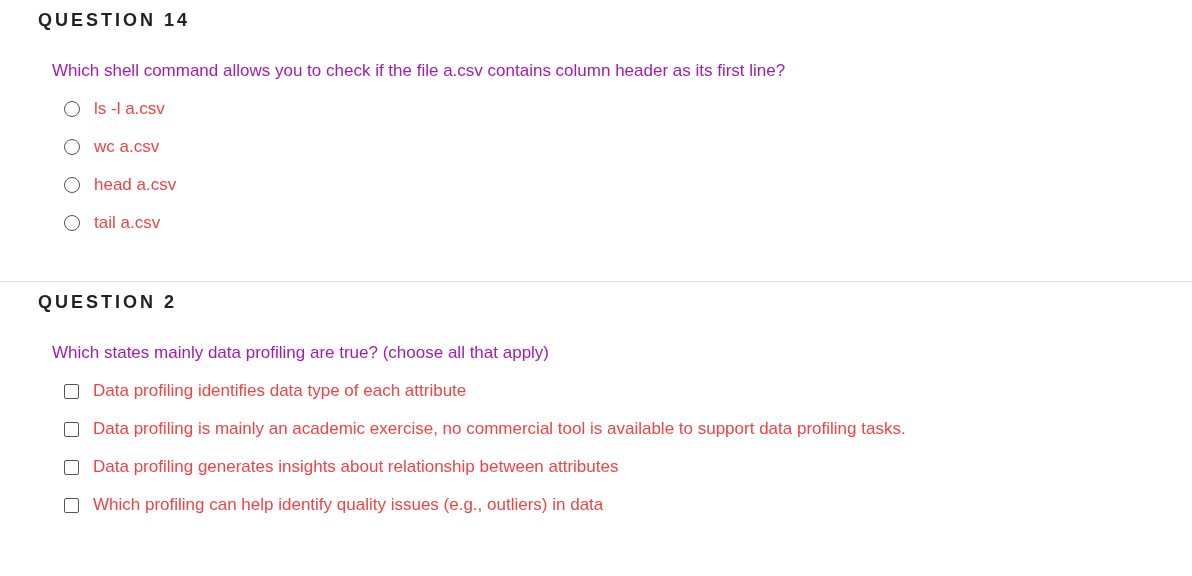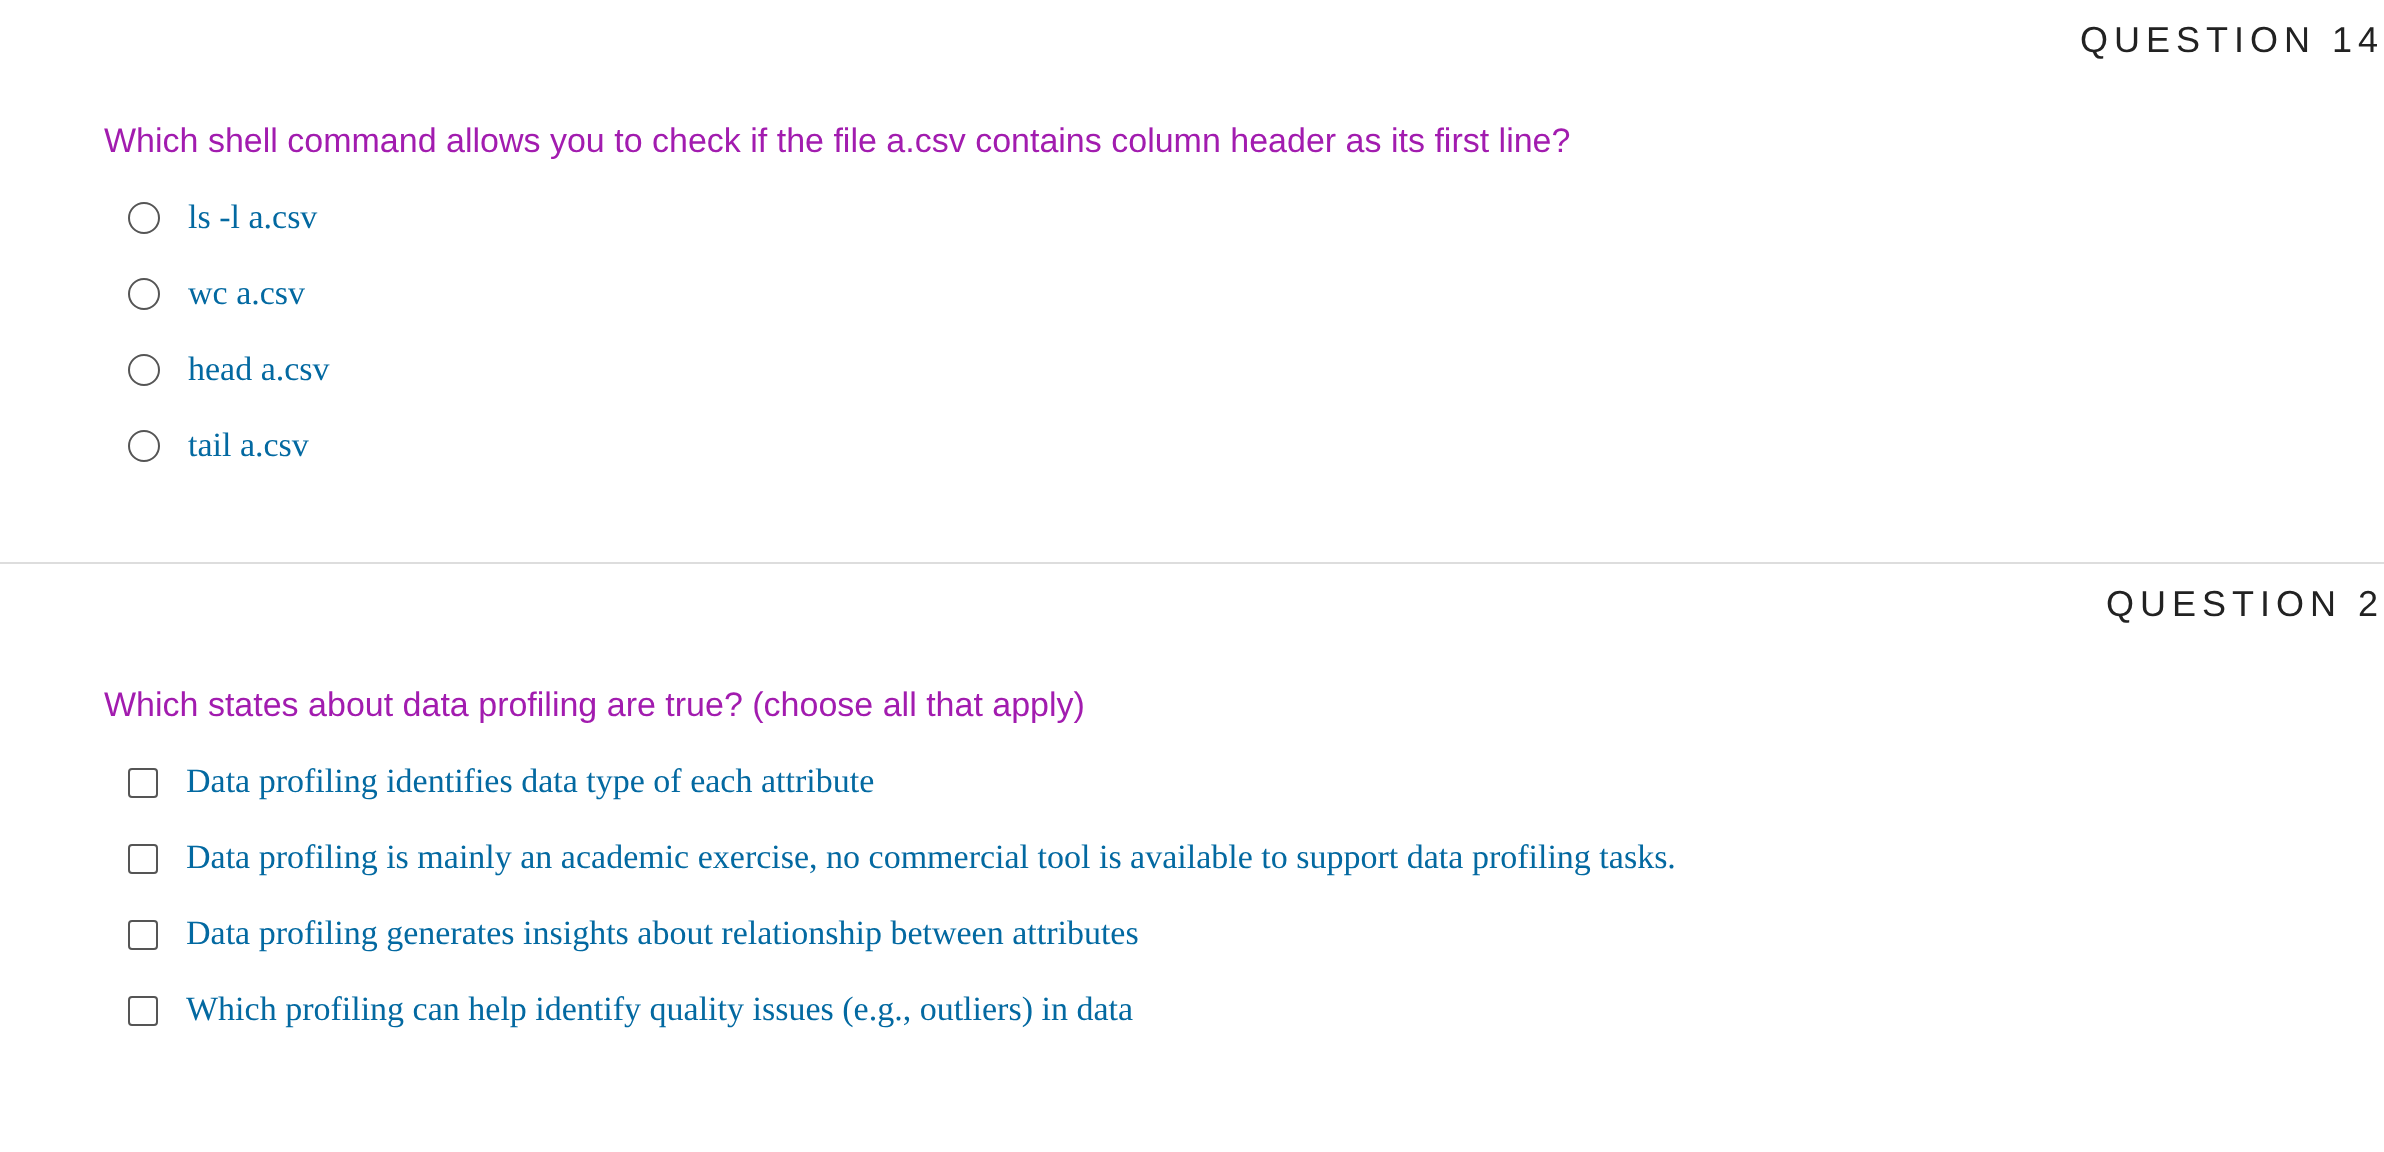--- a/index.html
+++ b/index.html
@@ -11,25 +11,24 @@
       font-family: Arial, Helvetica, sans-serif;
       background: #ffffff;
       color: #333333;
       width: 1192px;
     }
     .question-block {
       padding: 10px 0 30px 38px;
     }
     .question-title {
       font-size: 18px;
-      font-weight: normal;
+      font-weight: bold;
       letter-spacing: 3px;
       color: #222222;
       margin-bottom: 30px;
-      text-align: right;
     }
     .question-prompt {
       font-size: 17px;
       color: #a21caf;
       margin-left: 14px;
       margin-bottom: 18px;
     }
     .options {
       margin-left: 26px;
     }
@@ -57,22 +56,21 @@
       height: 15px;
       border: 1.5px solid #555555;
       border-radius: 2px;
       margin-right: 14px;
       cursor: pointer;
       background: #ffffff;
       flex-shrink: 0;
     }
     .option-label {
       font-size: 17px;
-      color: #0369a1;
-      font-family: Liberation Serif, serif;
+      color: #ef4444;
     }
     .divider {
       border: none;
       border-top: 1px solid #dddddd;
       margin: 0;
     }
   </style>
 </head>
 <body>
 
@@ -96,21 +94,21 @@
       <input type="radio" name="q14" class="radio-input" style="">
       <span class="option-label">tail a.csv</span>
     </div>
   </div>
 </div>
 
 <hr class="divider">
 
 <div class="question-block">
   <h2 class="question-title">QUESTION 2</h2>
-  <p class="question-prompt">Which states about data profiling are true? (choose all that apply)</p>
+  <p class="question-prompt">Which states mainly data profiling are true? (choose all that apply)</p>
   <div class="options">
     <div class="option-row">
       <input type="checkbox" class="checkbox-input" style="">
       <span class="option-label">Data profiling identifies data type of each attribute</span>
     </div>
     <div class="option-row">
       <input type="checkbox" class="checkbox-input" style="">
       <span class="option-label">Data profiling is mainly an academic exercise, no commercial tool is available to support data profiling tasks.</span>
     </div>
     <div class="option-row">

